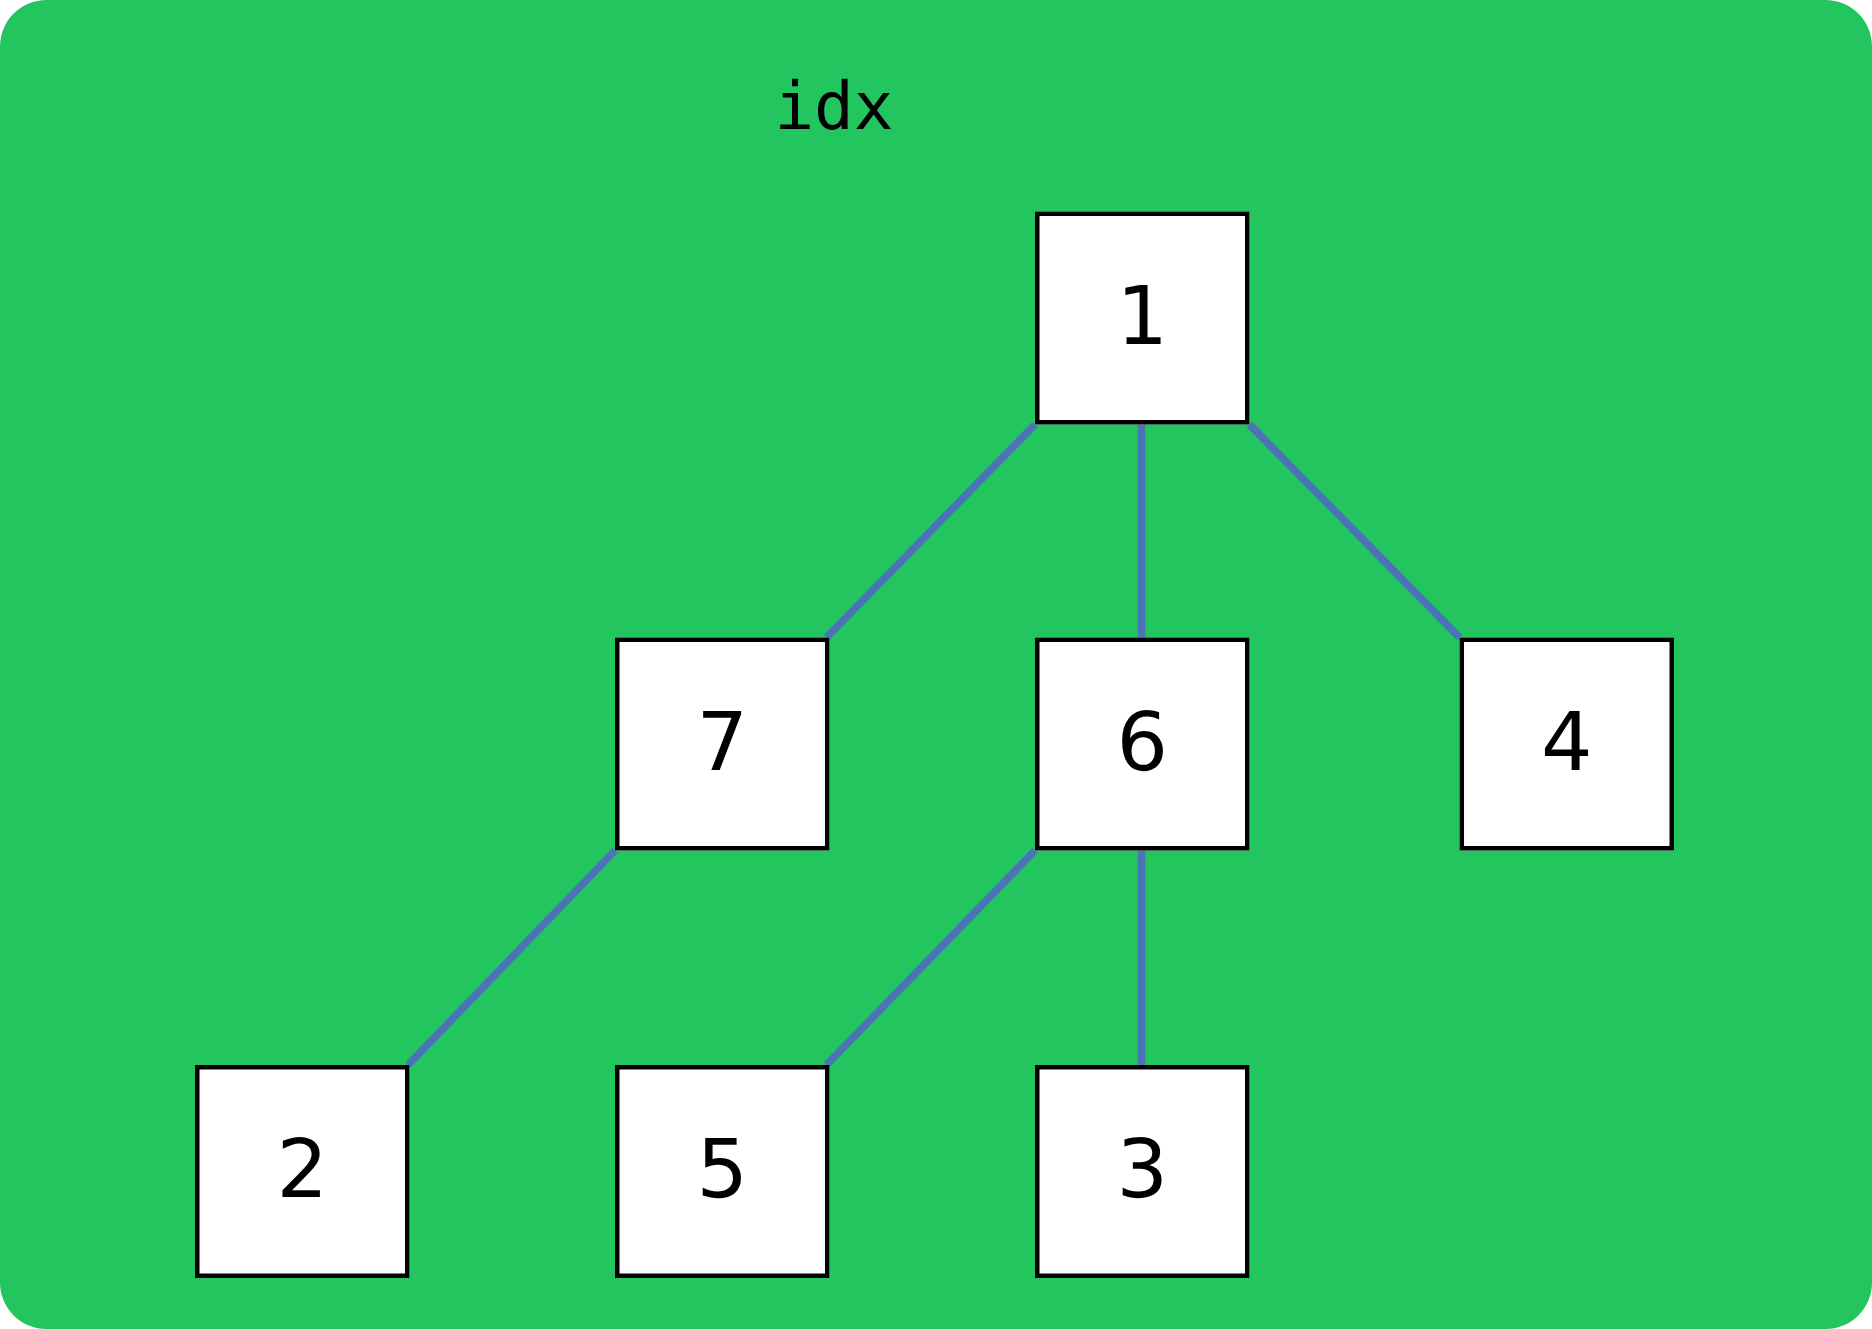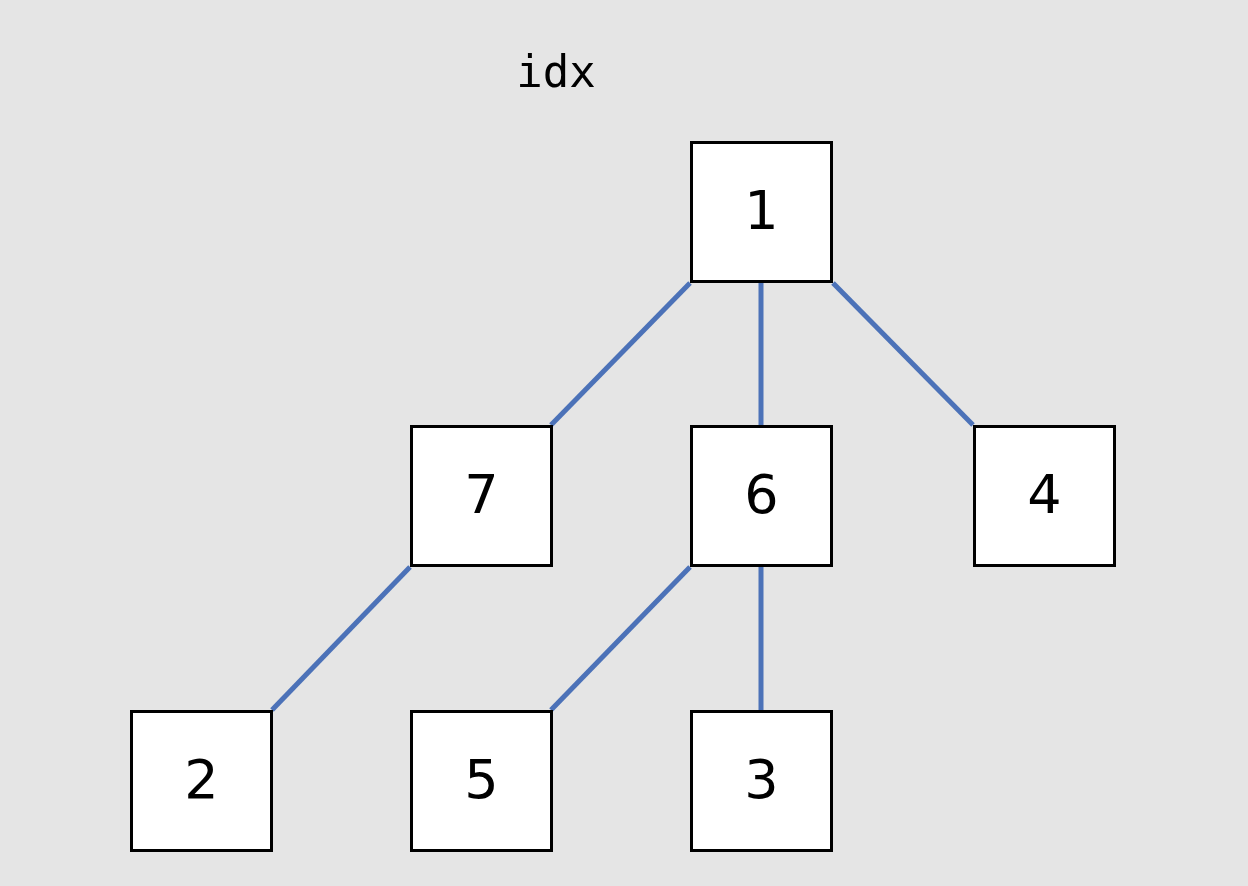--- a/index.html
+++ b/index.html
@@ -4,23 +4,24 @@
 <style>
   html, body {
     margin: 0;
     padding: 0;
     background: #ffffff;
   }
   #canvas {
     position: relative;
     width: 1248px;
     height: 886px;
-    background: #e5e5e5;
+    background: #22c55e;
     overflow: hidden;
     font-family: "DejaVu Sans", sans-serif;
+    border-radius: 31px;
   }
   #edge-layer {
     position: absolute;
     left: 0;
     top: 0;
     width: 1248px;
     height: 886px;
     pointer-events: none;
   }
   .graph-title {

